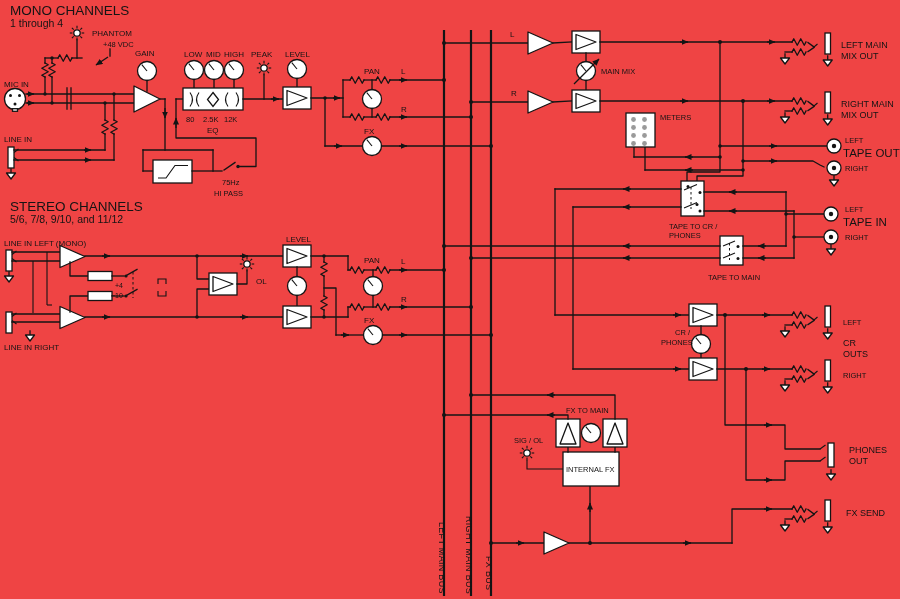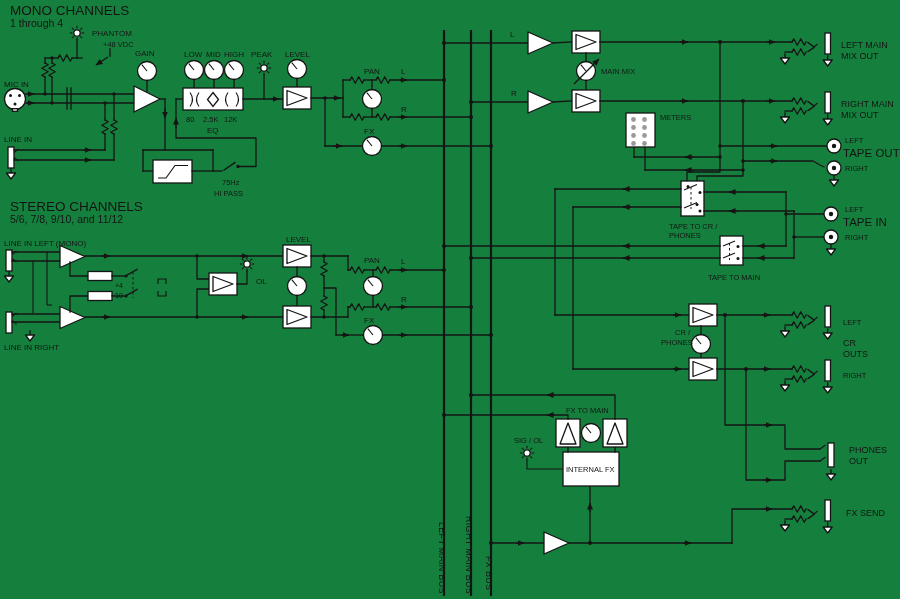--- a/index.html
+++ b/index.html
@@ -1,16 +1,16 @@
 <!DOCTYPE html>
 <html><head>
 <meta charset="utf-8">
 <style>
   html,body{margin:0;padding:0;background:#fff;}
-  #stage{position:relative;width:900px;height:599px;background:#15803d;overflow:hidden;
+  #stage{position:relative;width:900px;height:599px;background:#ef4444;overflow:hidden;
          font-family:"Liberation Sans", sans-serif;}
   svg{position:absolute;left:0;top:0;}
   .w{stroke:#141414;stroke-width:1.3;fill:none;stroke-linejoin:round;stroke-linecap:square;}
   .bus{stroke:#141414;stroke-width:2.2;fill:none;}
   .thin{stroke:#141414;stroke-width:1.1;fill:none;}
   .dash{stroke:#141414;stroke-width:1;fill:none;stroke-dasharray:2.5,2.5;}
   .arr{stroke:#141414;stroke-width:1.3;fill:none;marker-end:url(#ah);}
   .dot{fill:#141414;stroke:none;}
   .boxf{fill:#fff;stroke:#141414;stroke-width:1.3;}
   .tri{fill:#fff;stroke:#141414;stroke-width:1.3;stroke-linejoin:round;}

